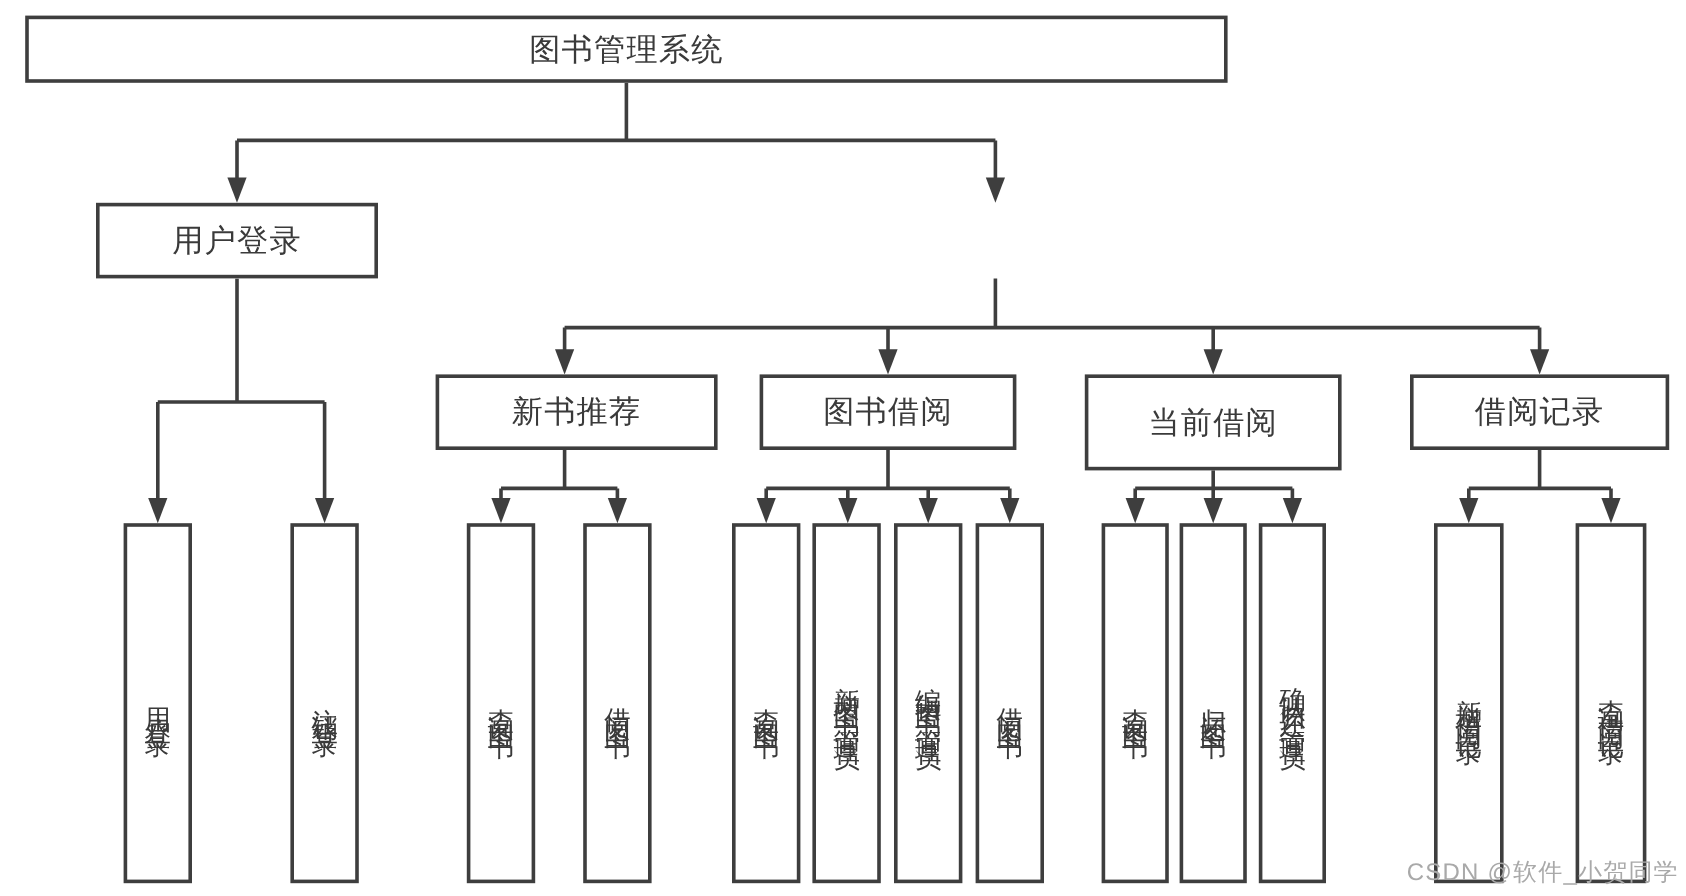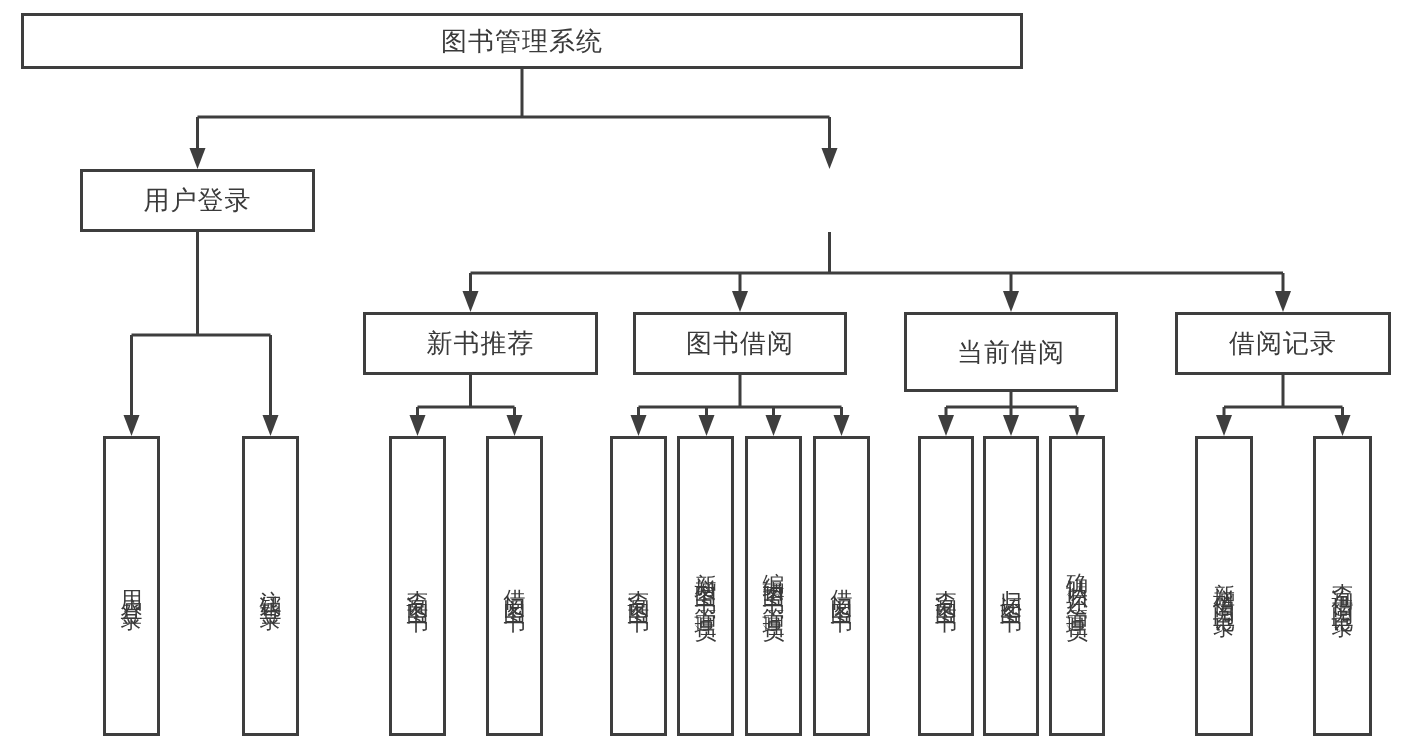--- a/index.html
+++ b/index.html
@@ -150,14 +150,15 @@
     <span>确认归还（管理员）</span>
   </div>
 
   <div class="box v" style="left:1195px;top:436px;width:58px;height:300px">
     <span>新增借阅记录</span>
   </div>
   <div class="box v" style="left:1313px;top:436px;width:59px;height:300px">
     <span>查询借阅记录</span>
   </div>
 
+  <div class="watermark">CSDN @软件_小贺同学</div>
 
 </div>
 
 </body></html>

